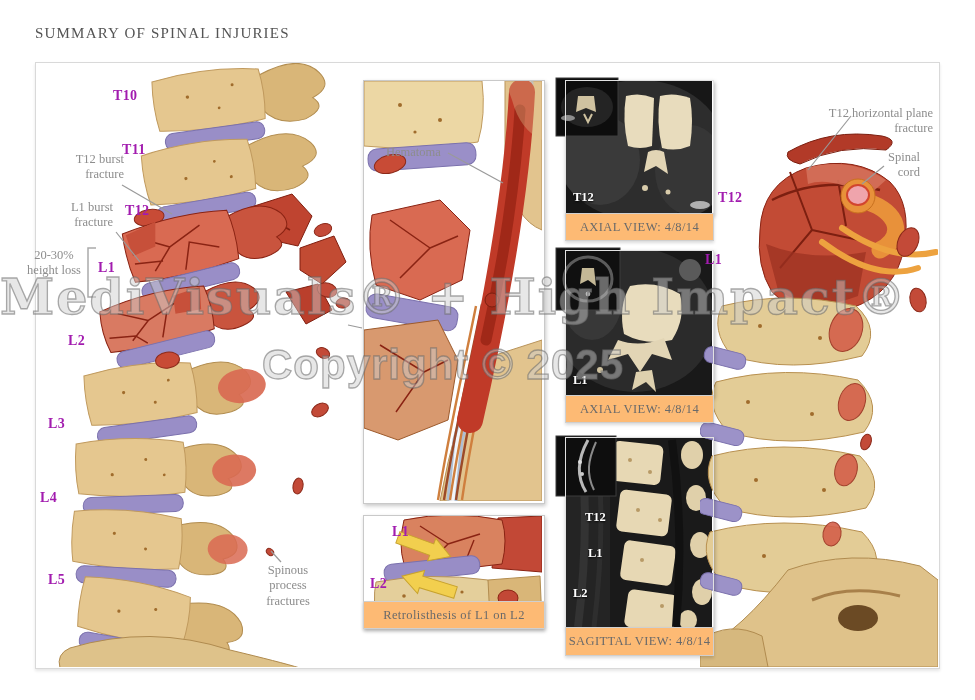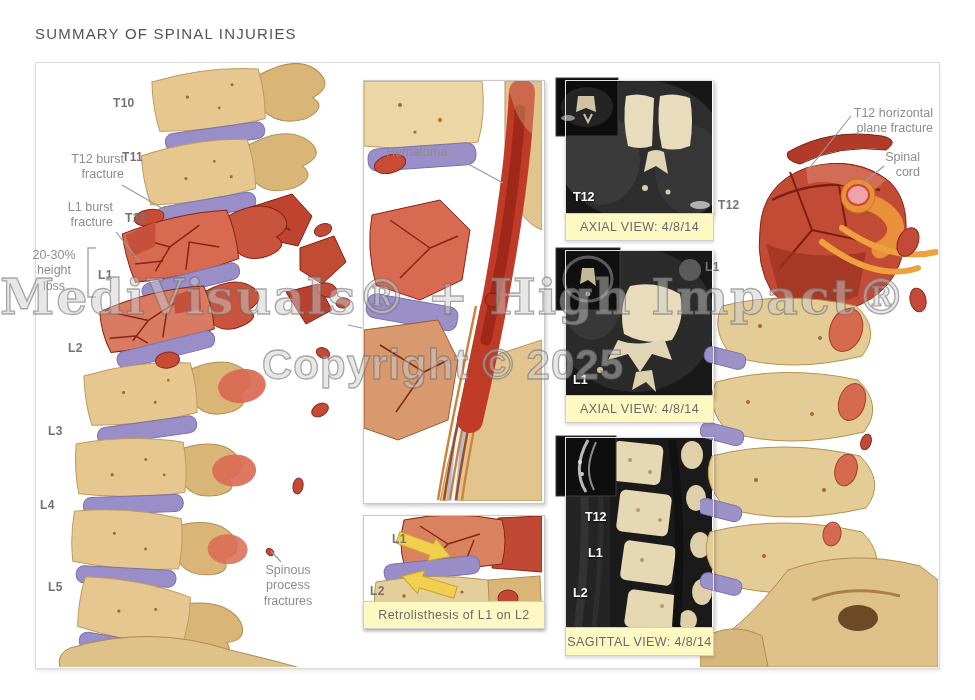--- a/index.html
+++ b/index.html
@@ -5,34 +5,34 @@
   html,body{margin:0;padding:0;background:#ffffff;}
   #stage{position:relative;width:975px;height:700px;background:#ffffff;overflow:hidden;
          font-family:"Liberation Sans",sans-serif;}
   .abs{position:absolute;}
   #page-title{left:35px;top:25px;font-size:15px;letter-spacing:1.2px;color:#545454;}
   #frame{left:35px;top:62px;width:903px;height:605px;border:1px solid #d9d9d9;
          box-shadow:0 2px 3px rgba(0,0,0,.10);background:transparent;}
   .lbl{color:#8d8d8d;font-size:12.5px;line-height:1.22;}
   .lbl.r{text-align:right;}
   .lbl.c{text-align:center;}
-  .lvl{color:#737373;font-size:12px;font-weight:bold;letter-spacing:.3px;margin-top:8px;}
+  .lvl{color:#a21caf;font-size:14px;font-weight:bold;letter-spacing:.3px;}
   .ctlvl{color:#ffffff;font-size:12.5px;font-weight:bold;text-shadow:0 1px 2px rgba(0,0,0,.9);}
   .panel{border:1px solid #c9c9c9;box-shadow:1px 2px 4px rgba(0,0,0,.22);background:transparent;}
   .ctpanel{border:1px solid #e2e2e2;box-shadow:1px 2px 4px rgba(0,0,0,.28);background:transparent;}
-  .cap{background:#fef9c3;border:1px solid #cfcfcf;color:#6a6a6a;font-size:12.5px;
+  .cap{background:#fdba74;border:1px solid #cfcfcf;color:#6a6a6a;font-size:12.5px;
        letter-spacing:.4px;display:flex;align-items:center;justify-content:center;
        box-shadow:0 2px 3px rgba(0,0,0,.15);}
   .wm{left:0;width:886px;text-align:center;white-space:nowrap;pointer-events:none;
       color:rgba(255,255,255,.30);-webkit-text-stroke:1.3px rgba(105,105,105,.55);
       text-shadow:0 0 1px rgba(120,120,120,.25);z-index:40;}
   #wm1{top:268px;font-family:"DejaVu Serif",serif;font-size:49px;font-weight:bold;letter-spacing:2px;}
   #wm2{top:341px;font-size:42px;font-weight:bold;letter-spacing:1px;}
   #wm3{top:387px;font-size:39px;font-weight:bold;letter-spacing:1px;}
-  .txt{z-index:30;}
+  .txt{z-index:30;font-family:Liberation Serif, serif;}
   svg.art{position:absolute;left:0;top:0;z-index:10;}
 </style>
 </head>
 <body>
 
 <div id="stage">
 
   <svg class="art" width="975" height="700" viewBox="0 0 975 700" aria-hidden="true">
     <defs>
       <clipPath id="cpLeft">

